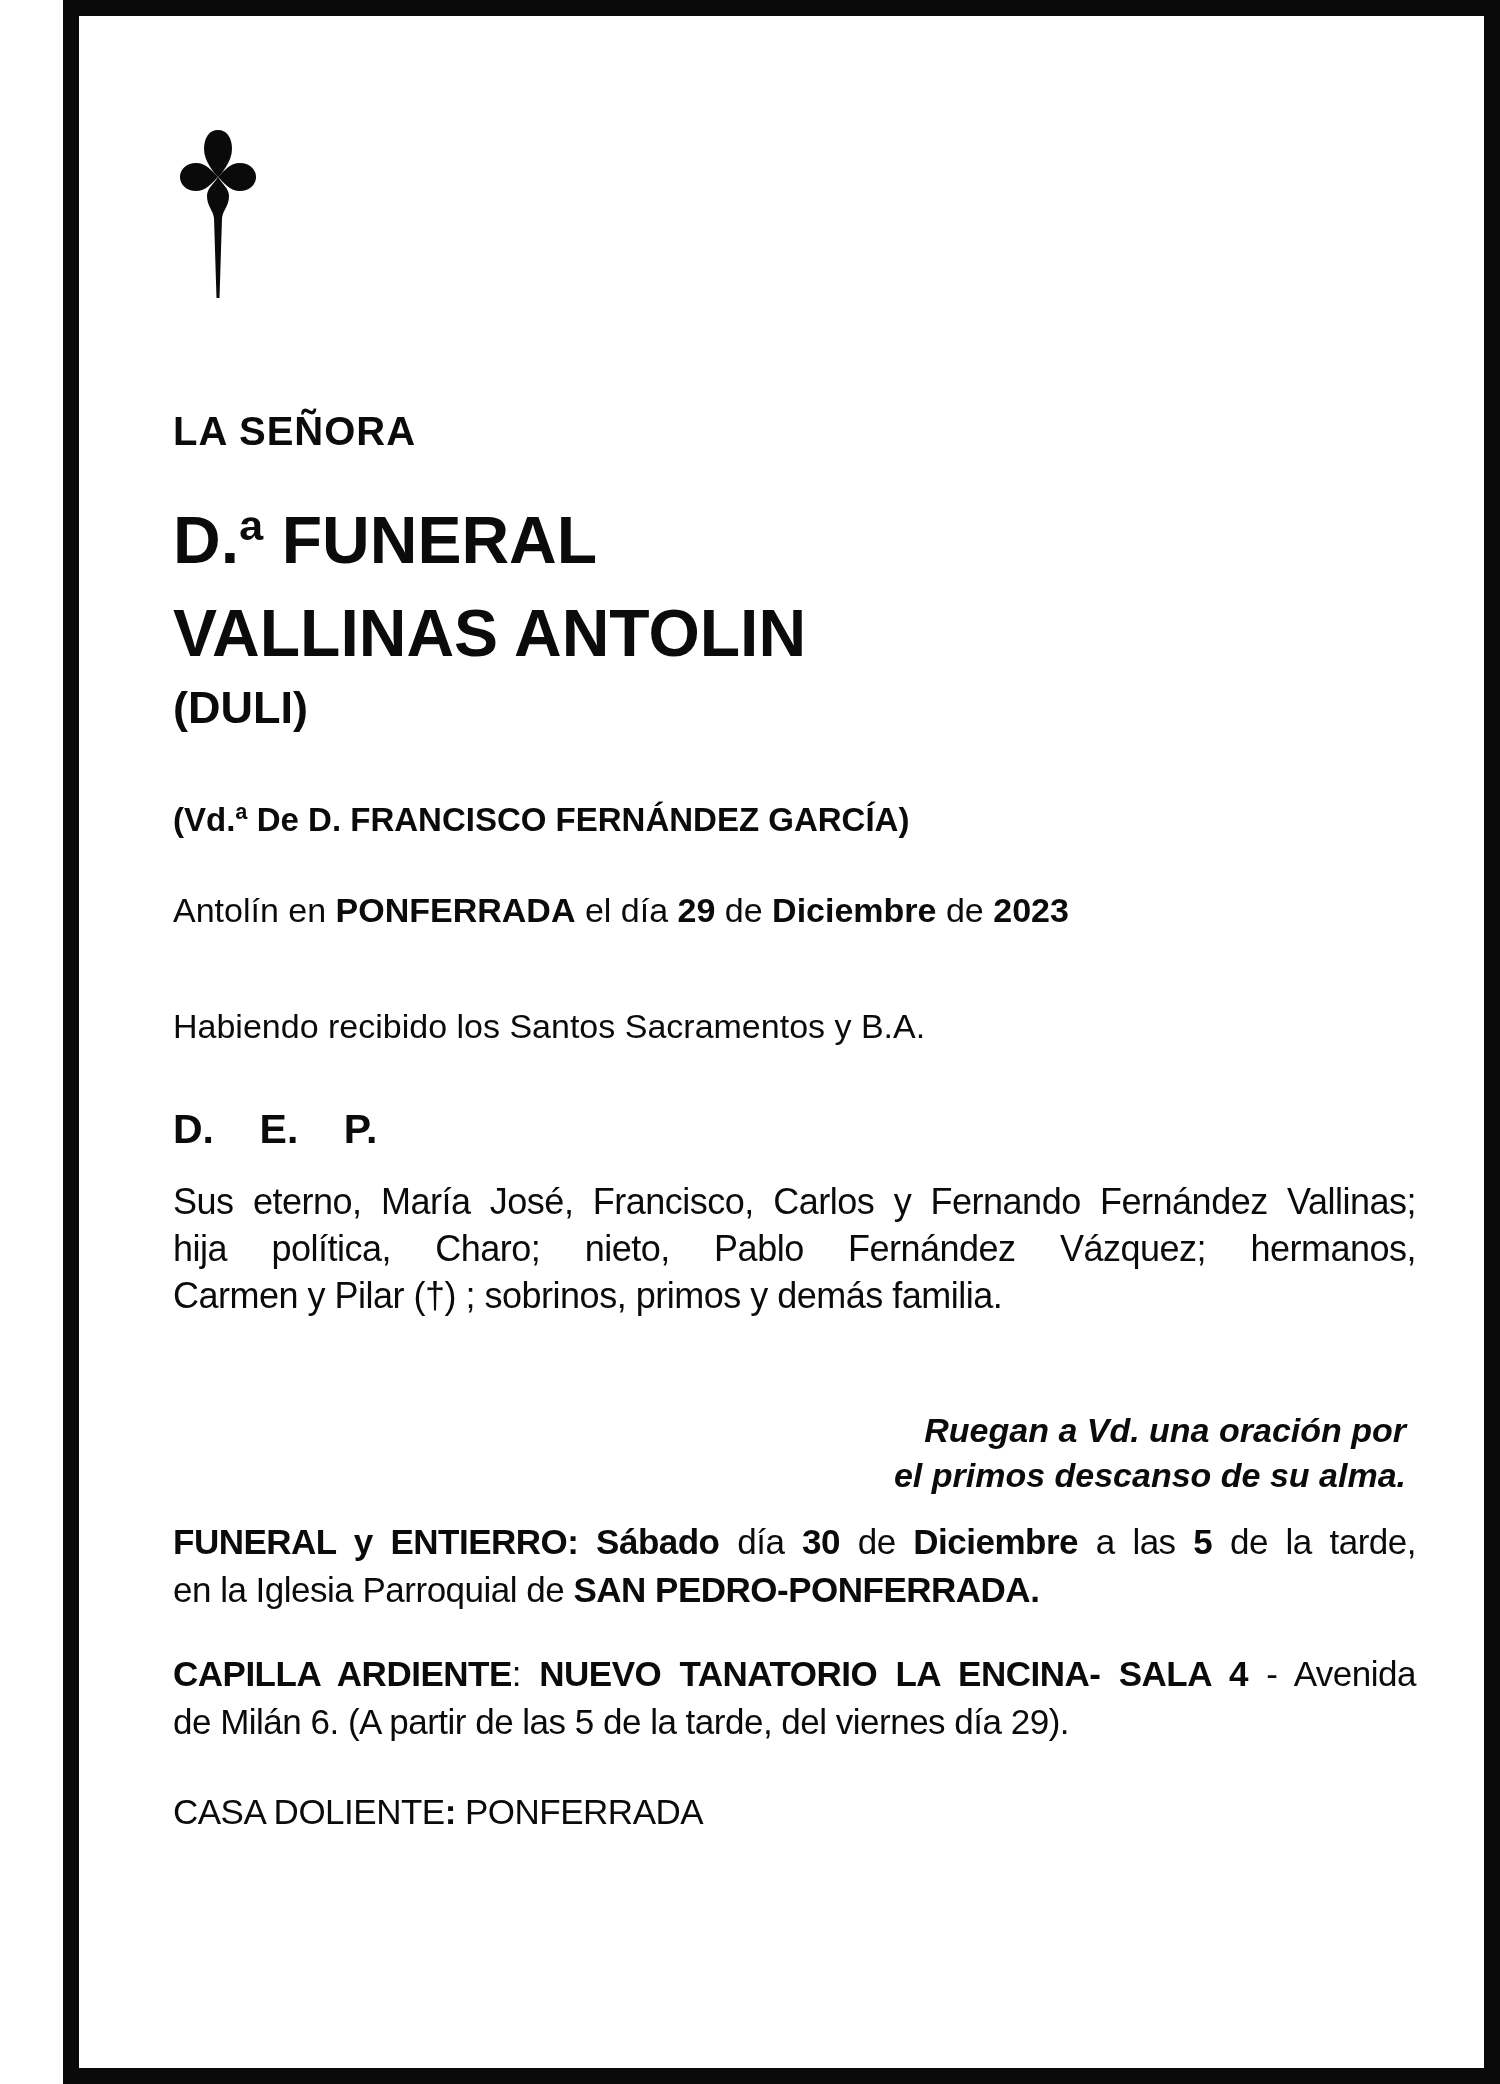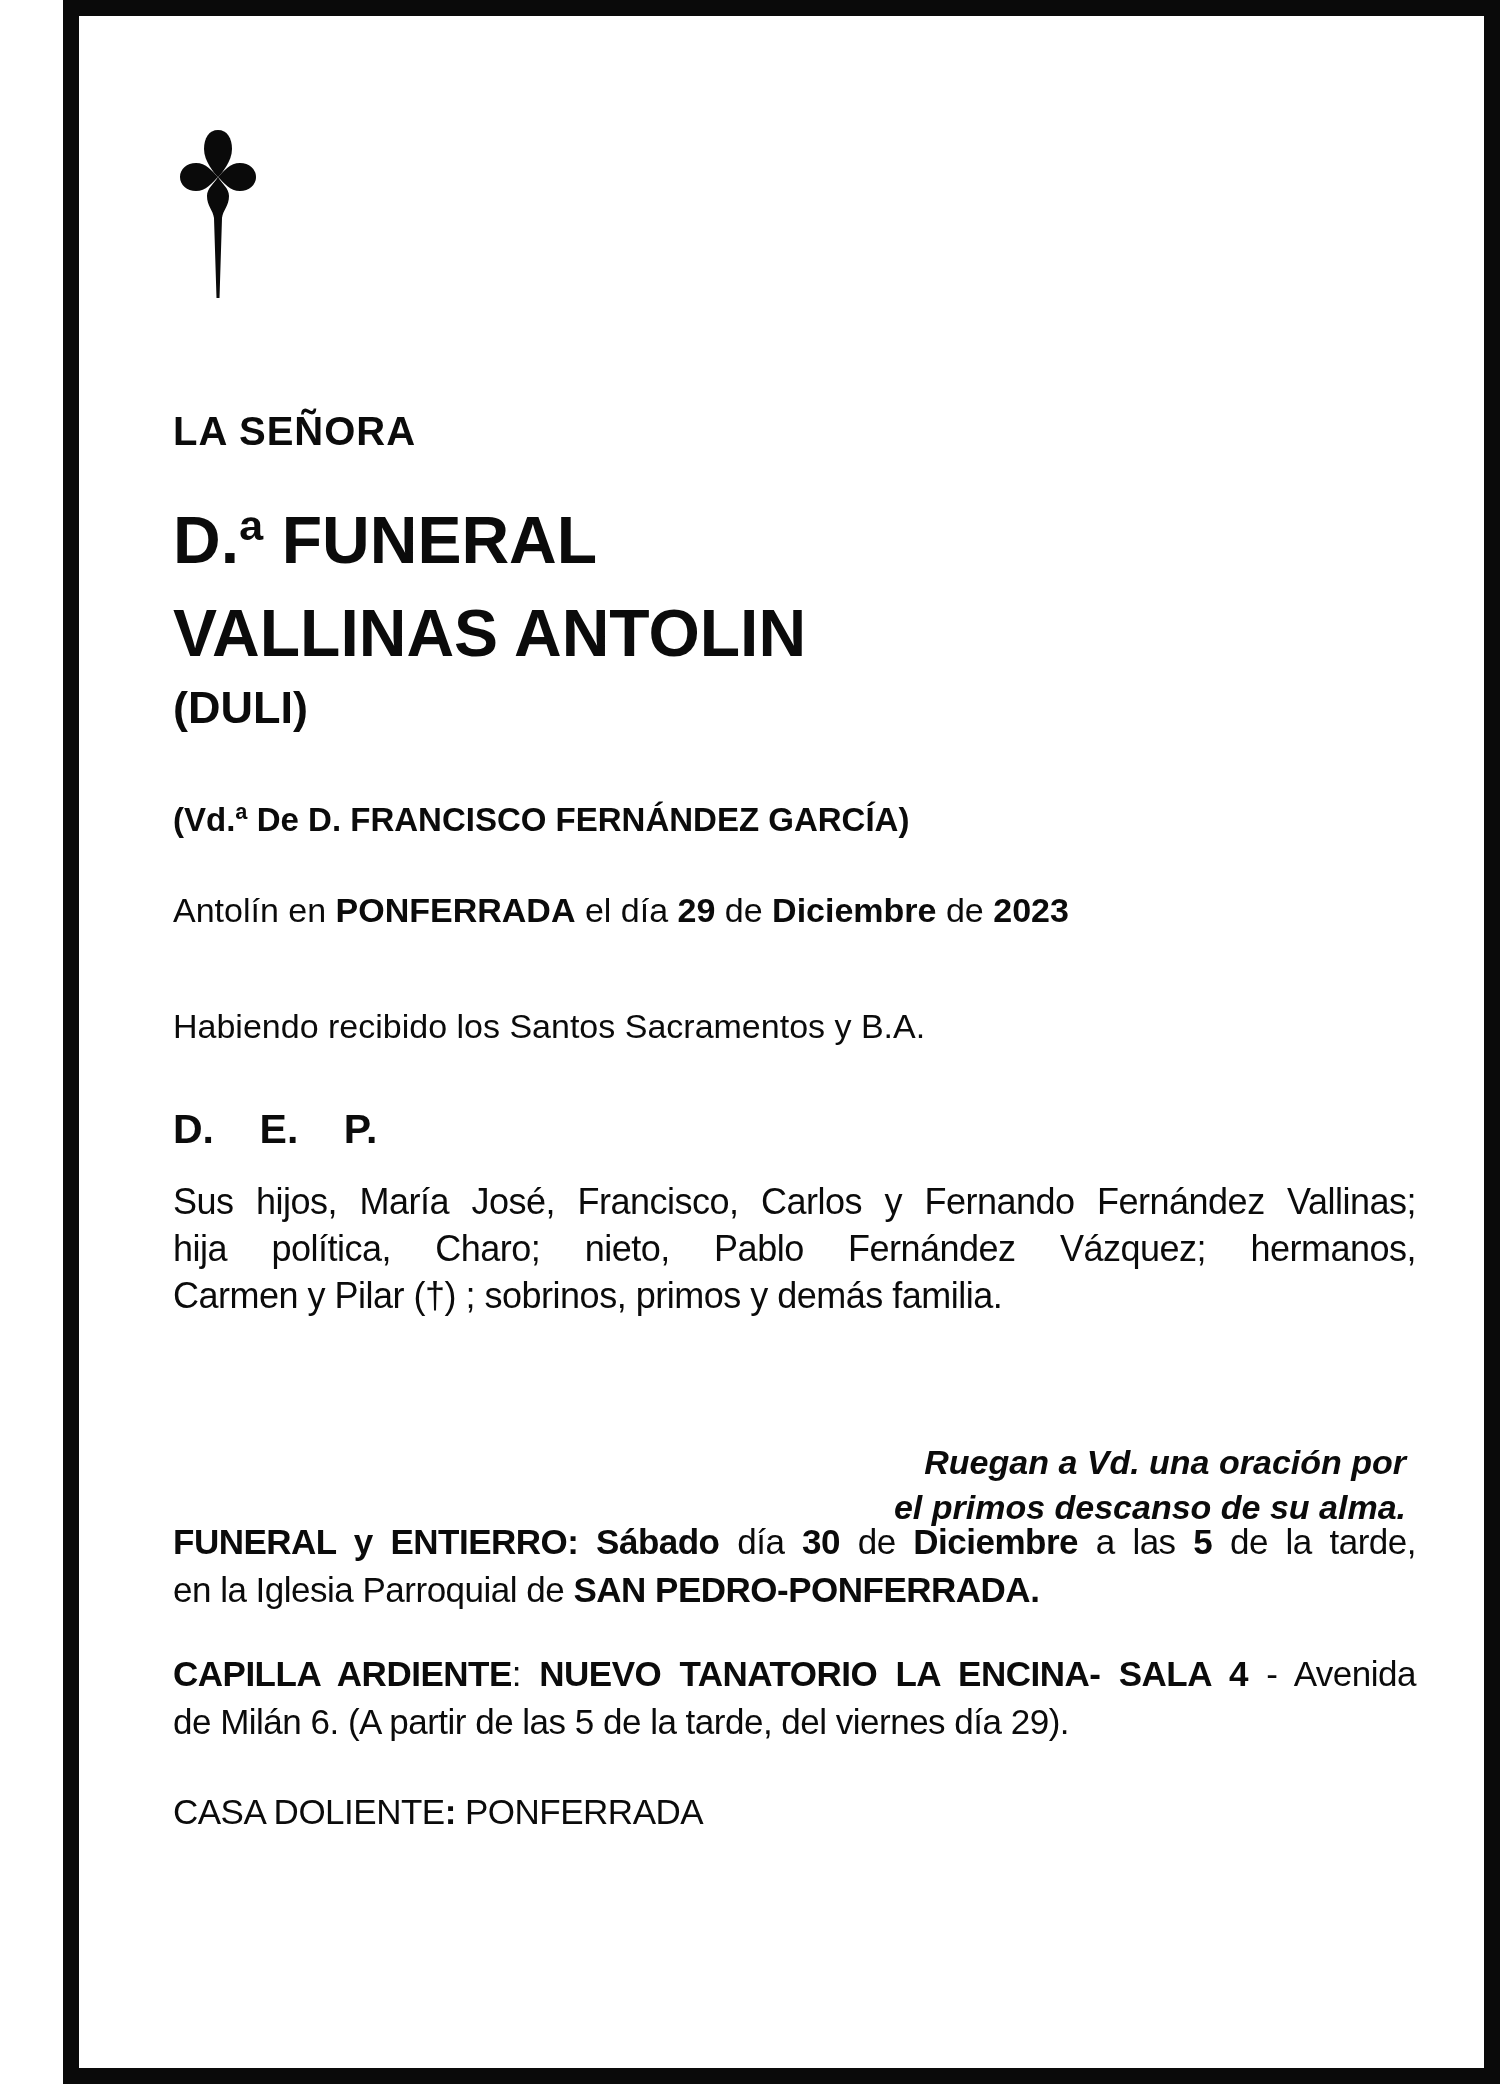--- a/index.html
+++ b/index.html
@@ -88,21 +88,20 @@
   }
   .prayer {
     top: 1408px;
     font-size: 34px;
     font-weight: 700;
     font-style: italic;
     line-height: 45px;
     text-align: right;
     padding-right: 10px;
     box-sizing: border-box;
-    margin-top: 32px;
   }
   .notice {
     font-size: 35px;
     line-height: 48px;
     letter-spacing: -0.5px;
   }
   .funeral-par  { top: 1518px; }
   .chapel-par   { top: 1650px; }
   .mourning-par { top: 1788px; }
   .b { font-weight: 700; }
@@ -141,21 +140,21 @@
 
 <div class="abs center-col widow-line">(Vd.ª De D. FRANCISCO FERNÁNDEZ GARCÍA)</div>
 
 <div class="abs center-col death-line"><span>Antolín en </span><span class="b">PONFERRADA</span><span> el día </span><span class="b">29</span><span> de </span><span class="b">Diciembre</span><span> de </span><span class="b">2023</span></div>
 
 <div class="abs center-col sacraments-line">Habiendo recibido los Santos Sacramentos y B.A.</div>
 
 <div class="abs center-col dep-line">D.    E.    P.</div>
 
 <div class="abs body-col family-par">
-  <div class="fill">Sus hijos, María José, Francisco, Carlos y Fernando Fernández Vallinas;</div>
+  <div class="fill">Sus eterno, María José, Francisco, Carlos y Fernando Fernández Vallinas;</div>
   <div class="fill">hija política, Charo; nieto, Pablo Fernández Vázquez; hermanos,</div>
   <div>Carmen y Pilar (†) ; sobrinos, primos y demás familia.</div>
 </div>
 
 <div class="abs body-col prayer">
   <div>Ruegan a Vd. una oración por</div>
   <div>el primos descanso de su alma.</div>
 </div>
 
 <div class="abs body-col notice funeral-par">

